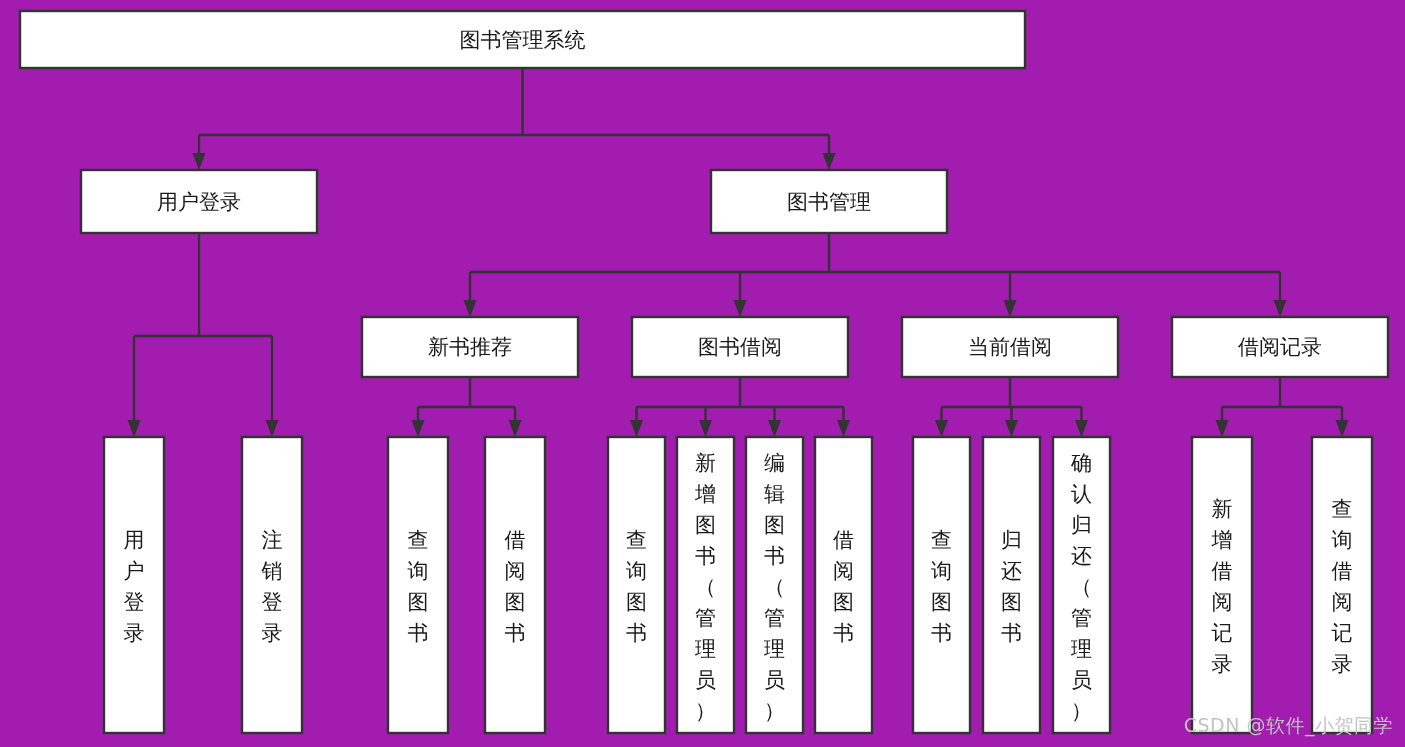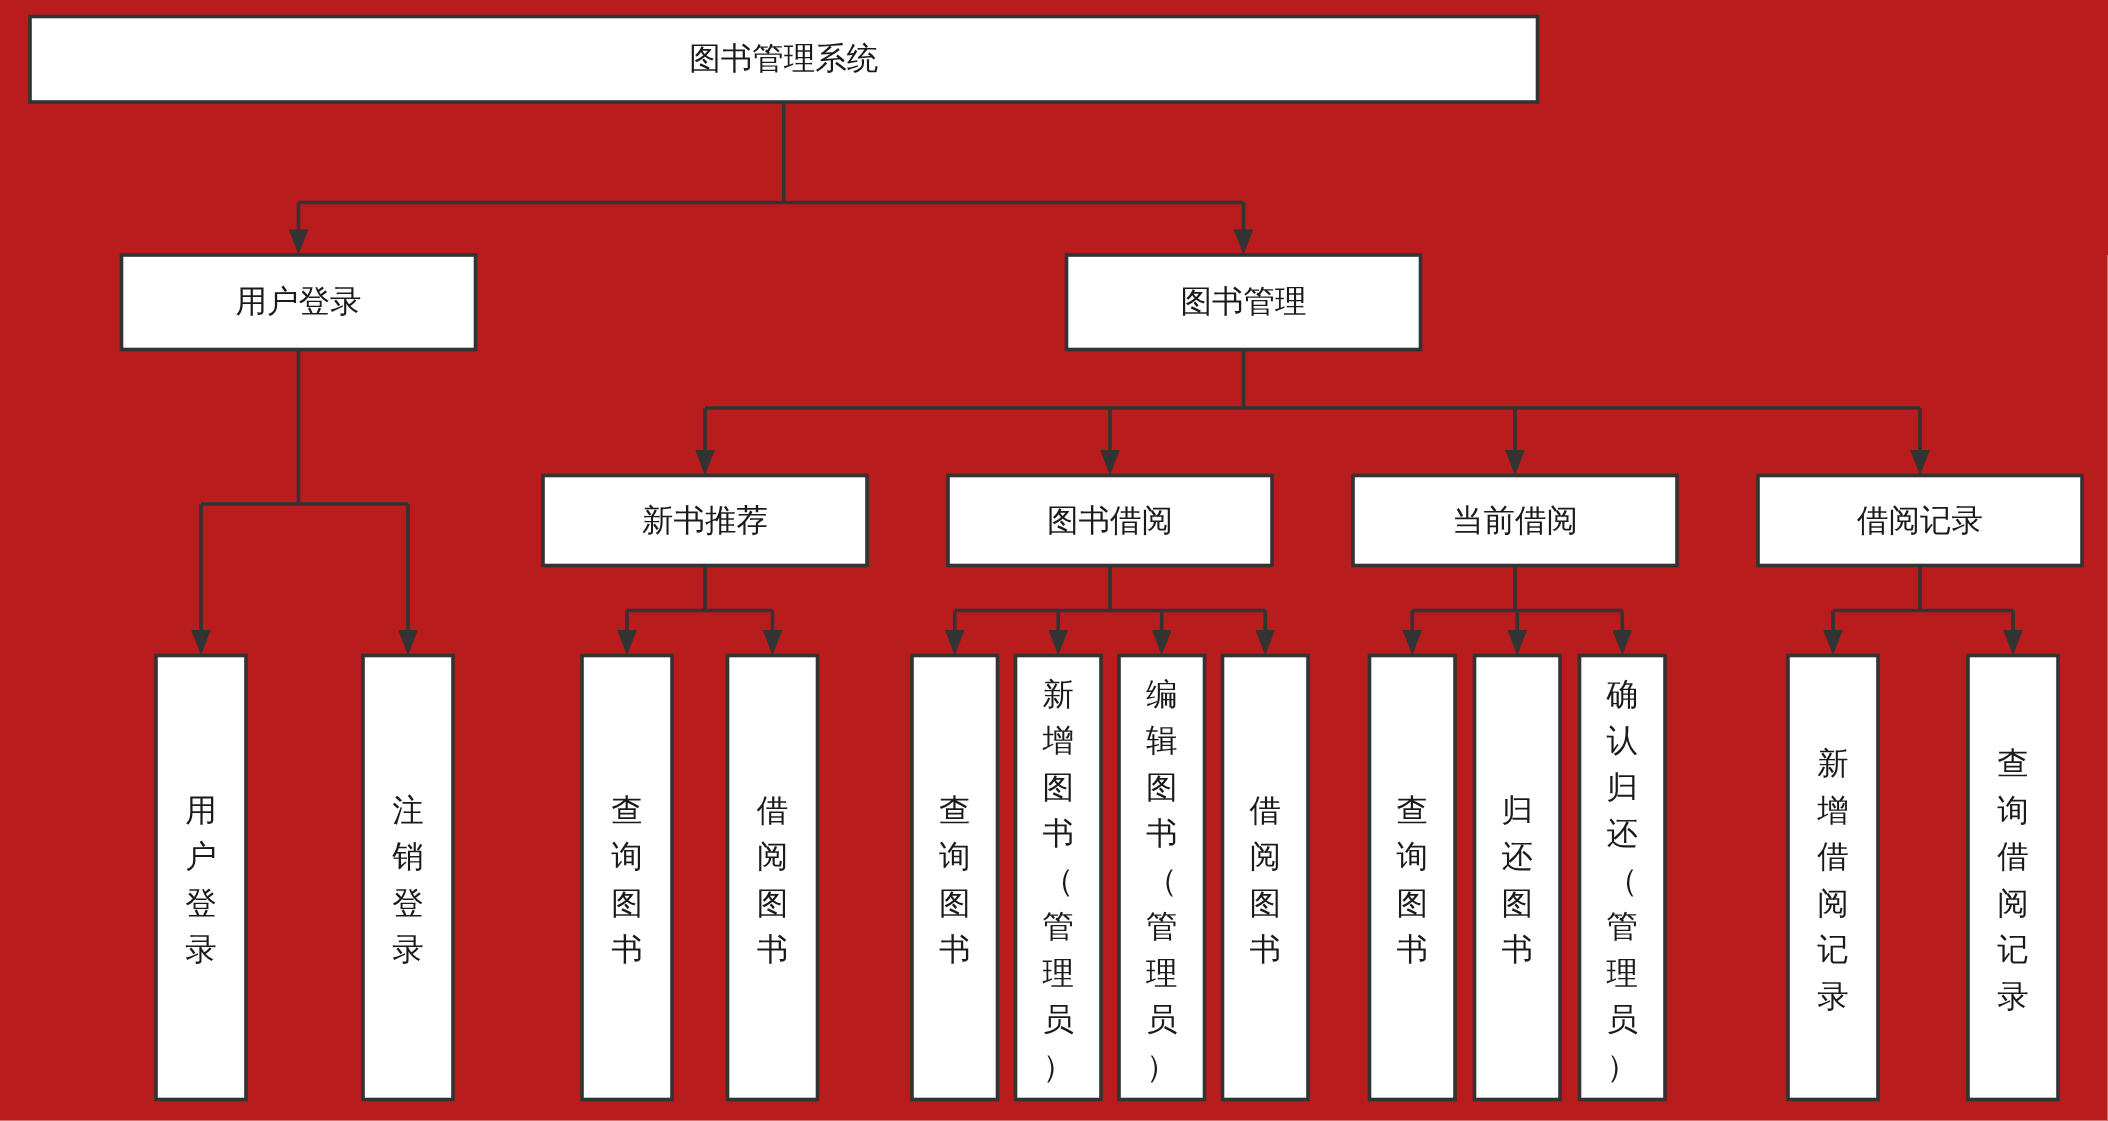--- a/index.html
+++ b/index.html
@@ -12,21 +12,21 @@
     width: 1405px;
     height: 747px;
     font-family: "DejaVu Sans", "Liberation Sans", sans-serif;
     overflow: hidden;
     position: relative;
   }
   #diagram-root {
     position: relative;
     width: 1405px;
     height: 747px;
-    background: #b91c1c;
+    background: #a21caf;
   }
   svg.diagram-canvas {
     position: absolute;
     left: 0;
     top: 0;
     width: 1405px;
     height: 747px;
     display: block;
   }
   .node-box {
@@ -218,13 +218,14 @@
         <g>
           <rect class="node-box" x="1192" y="437" width="60" height="296" rx="0"></rect>
           <text class="node-label-v" x="1222" y="516.18"><tspan x="1222" dy="0">新</tspan><tspan x="1222" dy="31">增</tspan><tspan x="1222" dy="31">借</tspan><tspan x="1222" dy="31">阅</tspan><tspan x="1222" dy="31">记</tspan><tspan x="1222" dy="31">录</tspan></text>
         </g>
         <g>
           <rect class="node-box" x="1312" y="437" width="60" height="296" rx="0"></rect>
           <text class="node-label-v" x="1342" y="516.18"><tspan x="1342" dy="0">查</tspan><tspan x="1342" dy="31">询</tspan><tspan x="1342" dy="31">借</tspan><tspan x="1342" dy="31">阅</tspan><tspan x="1342" dy="31">记</tspan><tspan x="1342" dy="31">录</tspan></text>
         </g>
       </g>
   </svg>
+  <div class="watermark-text">CSDN @软件_小贺同学</div>
 </div>
 
 </body></html>

